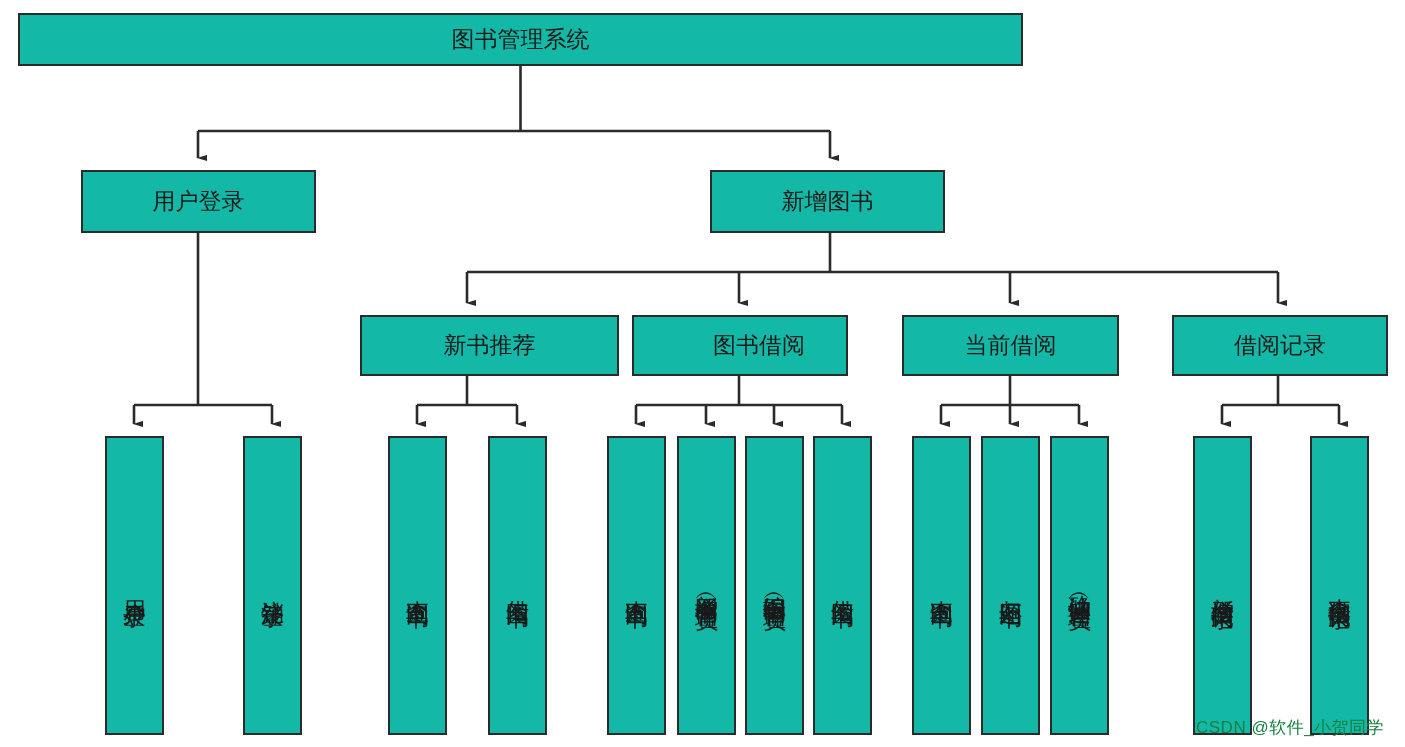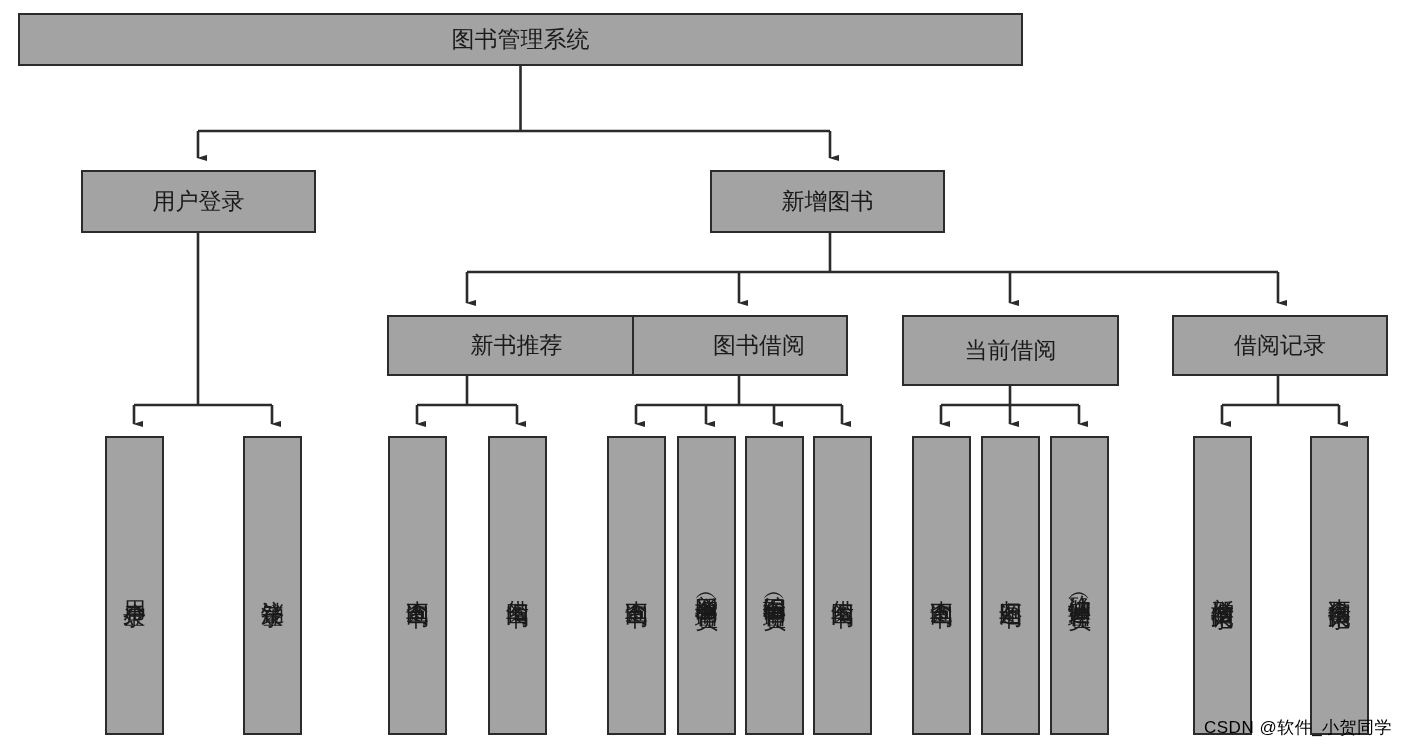--- a/index.html
+++ b/index.html
@@ -22,21 +22,21 @@
     position: absolute;
     left: 0;
     top: 0;
     width: 1405px;
     height: 747px;
     pointer-events: none;
   }
   .node {
     position: absolute;
     box-sizing: border-box;
-    background: #a3a3a3;
+    background: #14b8a6;
     border: 2.5px solid #2b2b2b;
     display: flex;
     align-items: center;
     justify-content: center;
     color: #1a1a1a;
     line-height: 1.25;
     text-align: center;
   }
   .node.root {
     font-size: 23px;
@@ -58,24 +58,23 @@
   }
   .node.leaf .lbl {
     writing-mode: vertical-rl;
     text-orientation: upright;
     display: block;
     max-height: 100%;
   }
   .watermark {
     position: absolute;
     font-size: 17px;
-    color: #000000;
+    color: #15803d;
     white-space: nowrap;
     letter-spacing: 0.5px;
-    padding-left: 8px;
   }
 </style>
 </head>
 <body>
 
 <div id="canvas">
 
   <svg class="edges" viewBox="0 0 1405 747" xmlns="http://www.w3.org/2000/svg">
     <defs>
       <marker id="arw" markerWidth="10" markerHeight="11" refX="3.2" refY="9.4" orient="auto" markerUnits="userSpaceOnUse">
@@ -132,27 +131,27 @@
     <span class="lbl">图书管理系统</span>
   </div>
 
   <div class="node lvl2" style="left:81px; top:170px; width:235px; height:63px;">
     <span class="lbl">用户登录</span>
   </div>
   <div class="node lvl2" style="left:710px; top:170px; width:235px; height:63px;">
     <span class="lbl">新增图书</span>
   </div>
 
-  <div class="node lvl3" style="left:360px; top:315px; width:259px; height:61px;margin-left:27px;">
+  <div class="node lvl3" style="left:360px; top:315px; width:259px; height:61px;">
     <span class="lbl">新书推荐</span>
   </div>
   <div class="node lvl3" style="left:632px; top:315px; width:216px; height:61px;padding-left:38px;">
     <span class="lbl">图书借阅</span>
   </div>
-  <div class="node lvl3" style="left:902px; top:315px; width:217px; height:71px;">
+  <div class="node lvl3" style="left:902px; top:315px; width:217px; height:61px;">
     <span class="lbl">当前借阅</span>
   </div>
   <div class="node lvl3" style="left:1172px; top:315px; width:216px; height:61px;text-align:center;">
     <span class="lbl">借阅记录</span>
   </div>
 
   <div class="node leaf" style="left:105px; top:436px; width:59px; height:299px;">
     <span class="lbl">用户登录</span>
   </div>
   <div class="node leaf" style="left:243px; top:436px; width:59px; height:299px;">

